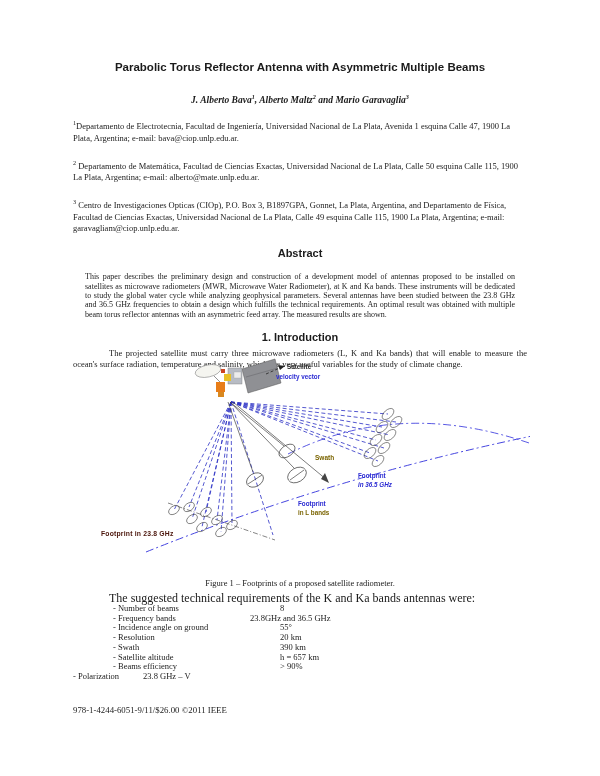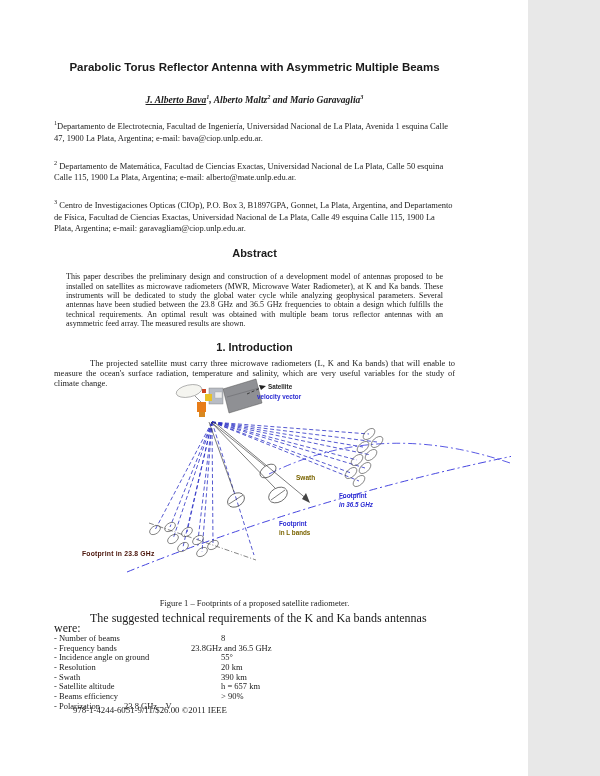--- a/index.html
+++ b/index.html
@@ -1,44 +1,44 @@
 <!DOCTYPE html>
 <html><head>
 <meta charset="utf-8">
 <style>
   html,body { margin:0; padding:0; background:#e8e8e8; }
   .page {
-    position:relative; width:528px; height:776px; background:#ffffff;
+    position:relative; width:600px; height:776px; background:#ffffff;
     font-family:"Liberation Serif", serif; color:#1b1b1b;
-    box-sizing:border-box; padding:60px 73px 0 54px; overflow:hidden;
+    box-sizing:border-box; padding:60px 73px 0 73px; overflow:hidden;
   }
   .title {
     font-family:"Liberation Sans", sans-serif; font-weight:bold;
     font-size:11.5px; line-height:14px; text-align:center; margin:0 0 17px 0;
   }
   .authors {
     text-align:center; font-size:9.5px; line-height:12px;
     font-weight:bold; font-style:italic; margin:0 0 11px 0;
   }
-  .authors .u { text-decoration:underline; }
+  .authors .u { }
   .authors sup, .affil sup { font-size:6.2px; }
   .affil { font-size:8.5px; line-height:11.8px; margin:0 0 12px 0; }
   .affil:last-of-type { margin-bottom:0; }
   .h2 {
     font-family:Liberation Sans, sans-serif; font-weight:bold;
     font-size:11px; line-height:13px; text-align:center; margin:1px 0 6px 0;
   }
   .h2.intro-h { margin:8px 0 4px 0; }
   .abstract-text { font-size:8px; line-height:9.4px; text-align:justify; margin:12px; }
   .intro-text { font-size:8.5px; line-height:10.4px; text-align:justify; margin:0; text-indent:36px; }
   .fig { display:block; margin:-13px 0 0 -3px; }
   .caption { font-size:8.5px; line-height:10px; text-align:center; margin:0 0 5px 0; }
   .req-intro { font-size:12px; line-height:10px; margin:0 0 1px 0; text-indent:36px; }
   .req-row, .pol-row { display:flex; font-size:8.5px; line-height:9.7px; }
-  .req-label { width:167px; flex:none; }
+  .req-label { width:167px; flex:none;margin-left:40px; }
   .req-row.wide .req-label { width:137px; }
   .pol-label { width:70px; flex:none; }
   .pol-band { width:88px; flex:none; }
   .footer { position:absolute; left:73px; top:705px; font-size:8.8px; }
 </style>
 </head>
 <body>
 
 <div class="page">
 

